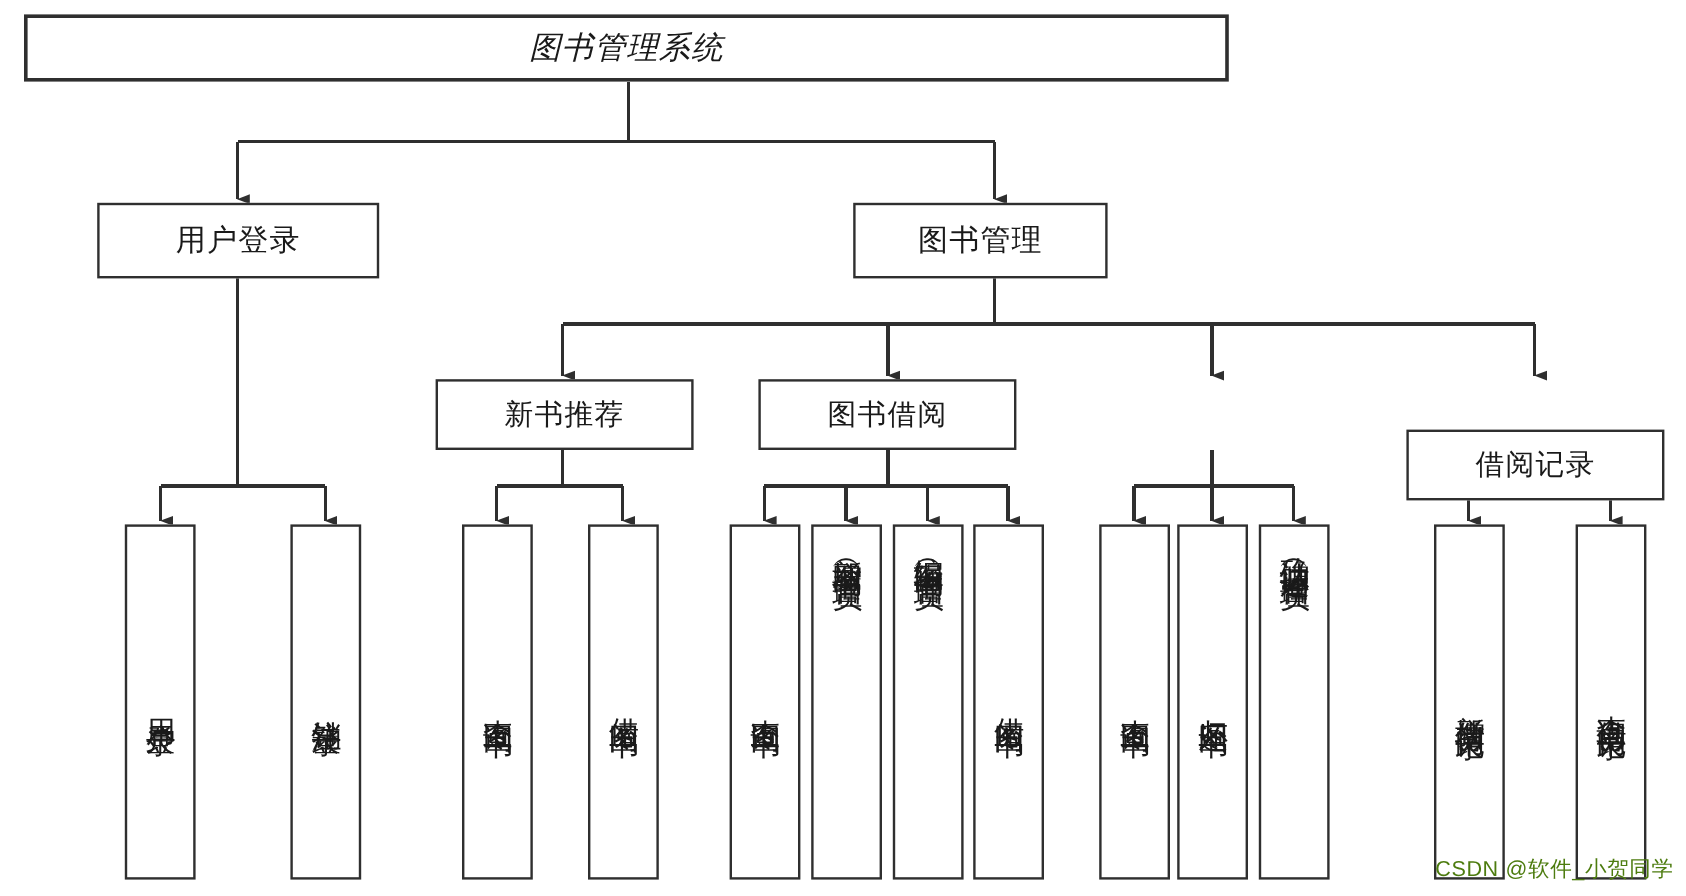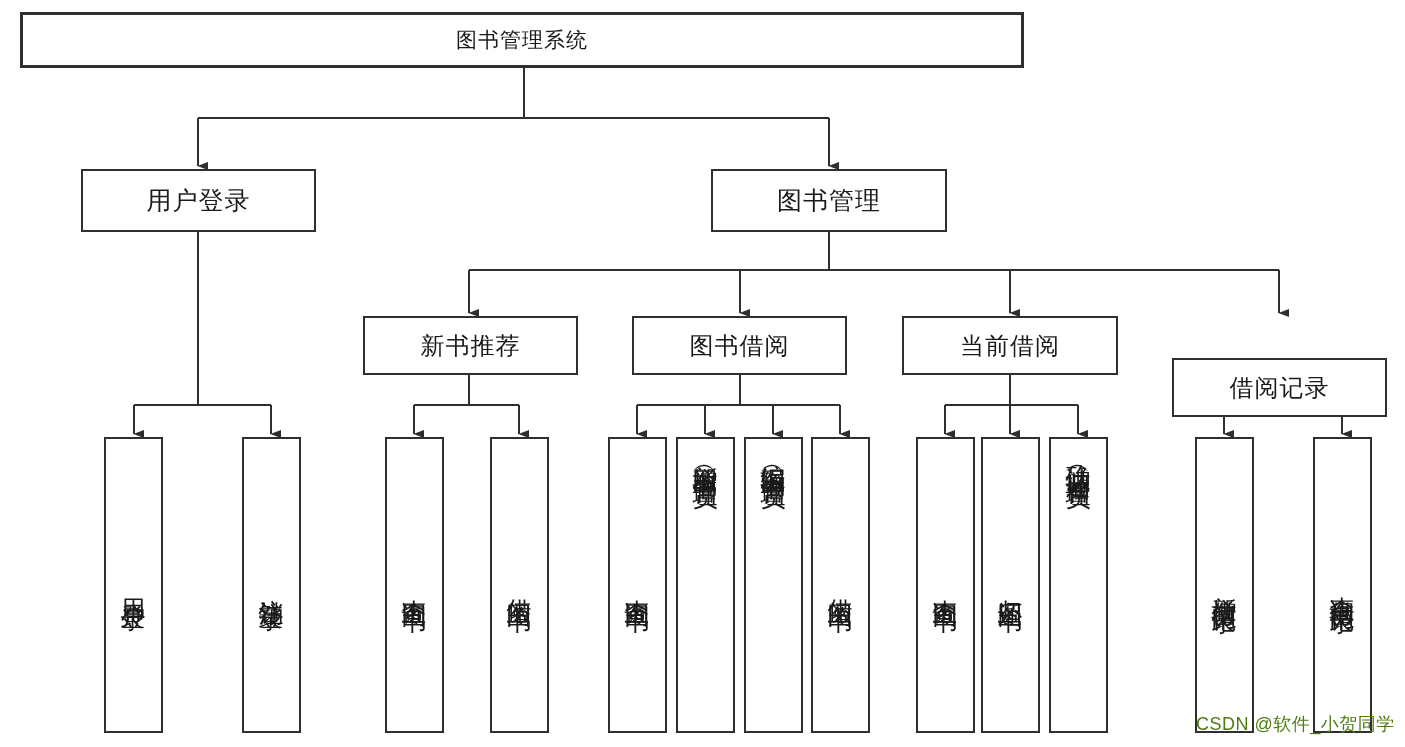--- a/index.html
+++ b/index.html
@@ -31,21 +31,21 @@
     justify-content:center;
     color:#1a1a1a;
   }
   .node.level0{ border-width:3px; }
   .node .lbl{
     font-size:25px;
     letter-spacing:1px;
     line-height:1.15;
     white-space:nowrap;
   }
-  .node.level0 .lbl{ font-size:21px; }
+  .node.level0 .lbl{ font-size:26px;font-style:italic; }
   .node.level1 .lbl{ font-size:25px; }
   .node.level2 .lbl{ font-size:24px; }
 
   
   .node.leaf{
     border-width:2.5px;
     padding:6px 0;
     align-items:flex-start;
     justify-content:center;
   }
@@ -128,35 +128,32 @@
   </svg>
 
   <div class="node level0" style="left:20px; top:12px; width:1004px; height:56px;">
     <span class="lbl">图书管理系统</span>
   </div>
 
   <div class="node level1" style="left:81px; top:169px; width:235px; height:63px;">
     <span class="lbl">用户登录</span>
   </div>
 
-  <div class="node level1" style="left:711px; top:169px; width:236px; height:63px;justify-content:center;">
+  <div class="node level1" style="left:711px; top:169px; width:212px; height:63px;justify-content:center;">
     <span class="lbl">图书管理</span>
   </div>
 
   <div class="node level2" style="left:632px; top:316px; width:215px; height:59px;">
     <span class="lbl">图书借阅</span>
   </div>
 
   <div class="node level2" style="left:363px; top:316px; width:215px; height:59px;">
     <span class="lbl">新书推荐</span>
   </div>
 
-  <div class="node level2" style="left:902px; top:316px; width:216px; height:59px;">
-    <span class="lbl">当前借阅</span>
-  </div>
 
   <div class="node level2" style="left:1172px; top:316px; width:215px; height:59px;margin-top:42px;">
     <span class="lbl">借阅记录</span>
   </div>
 
   <div class="node leaf centered" style="left:104px; top:437px; width:59px; height:296px;">
     <span class="lbl">用户登录</span>
   </div>
 
   <div class="node leaf centered" style="left:242px; top:437px; width:59px; height:296px;">

